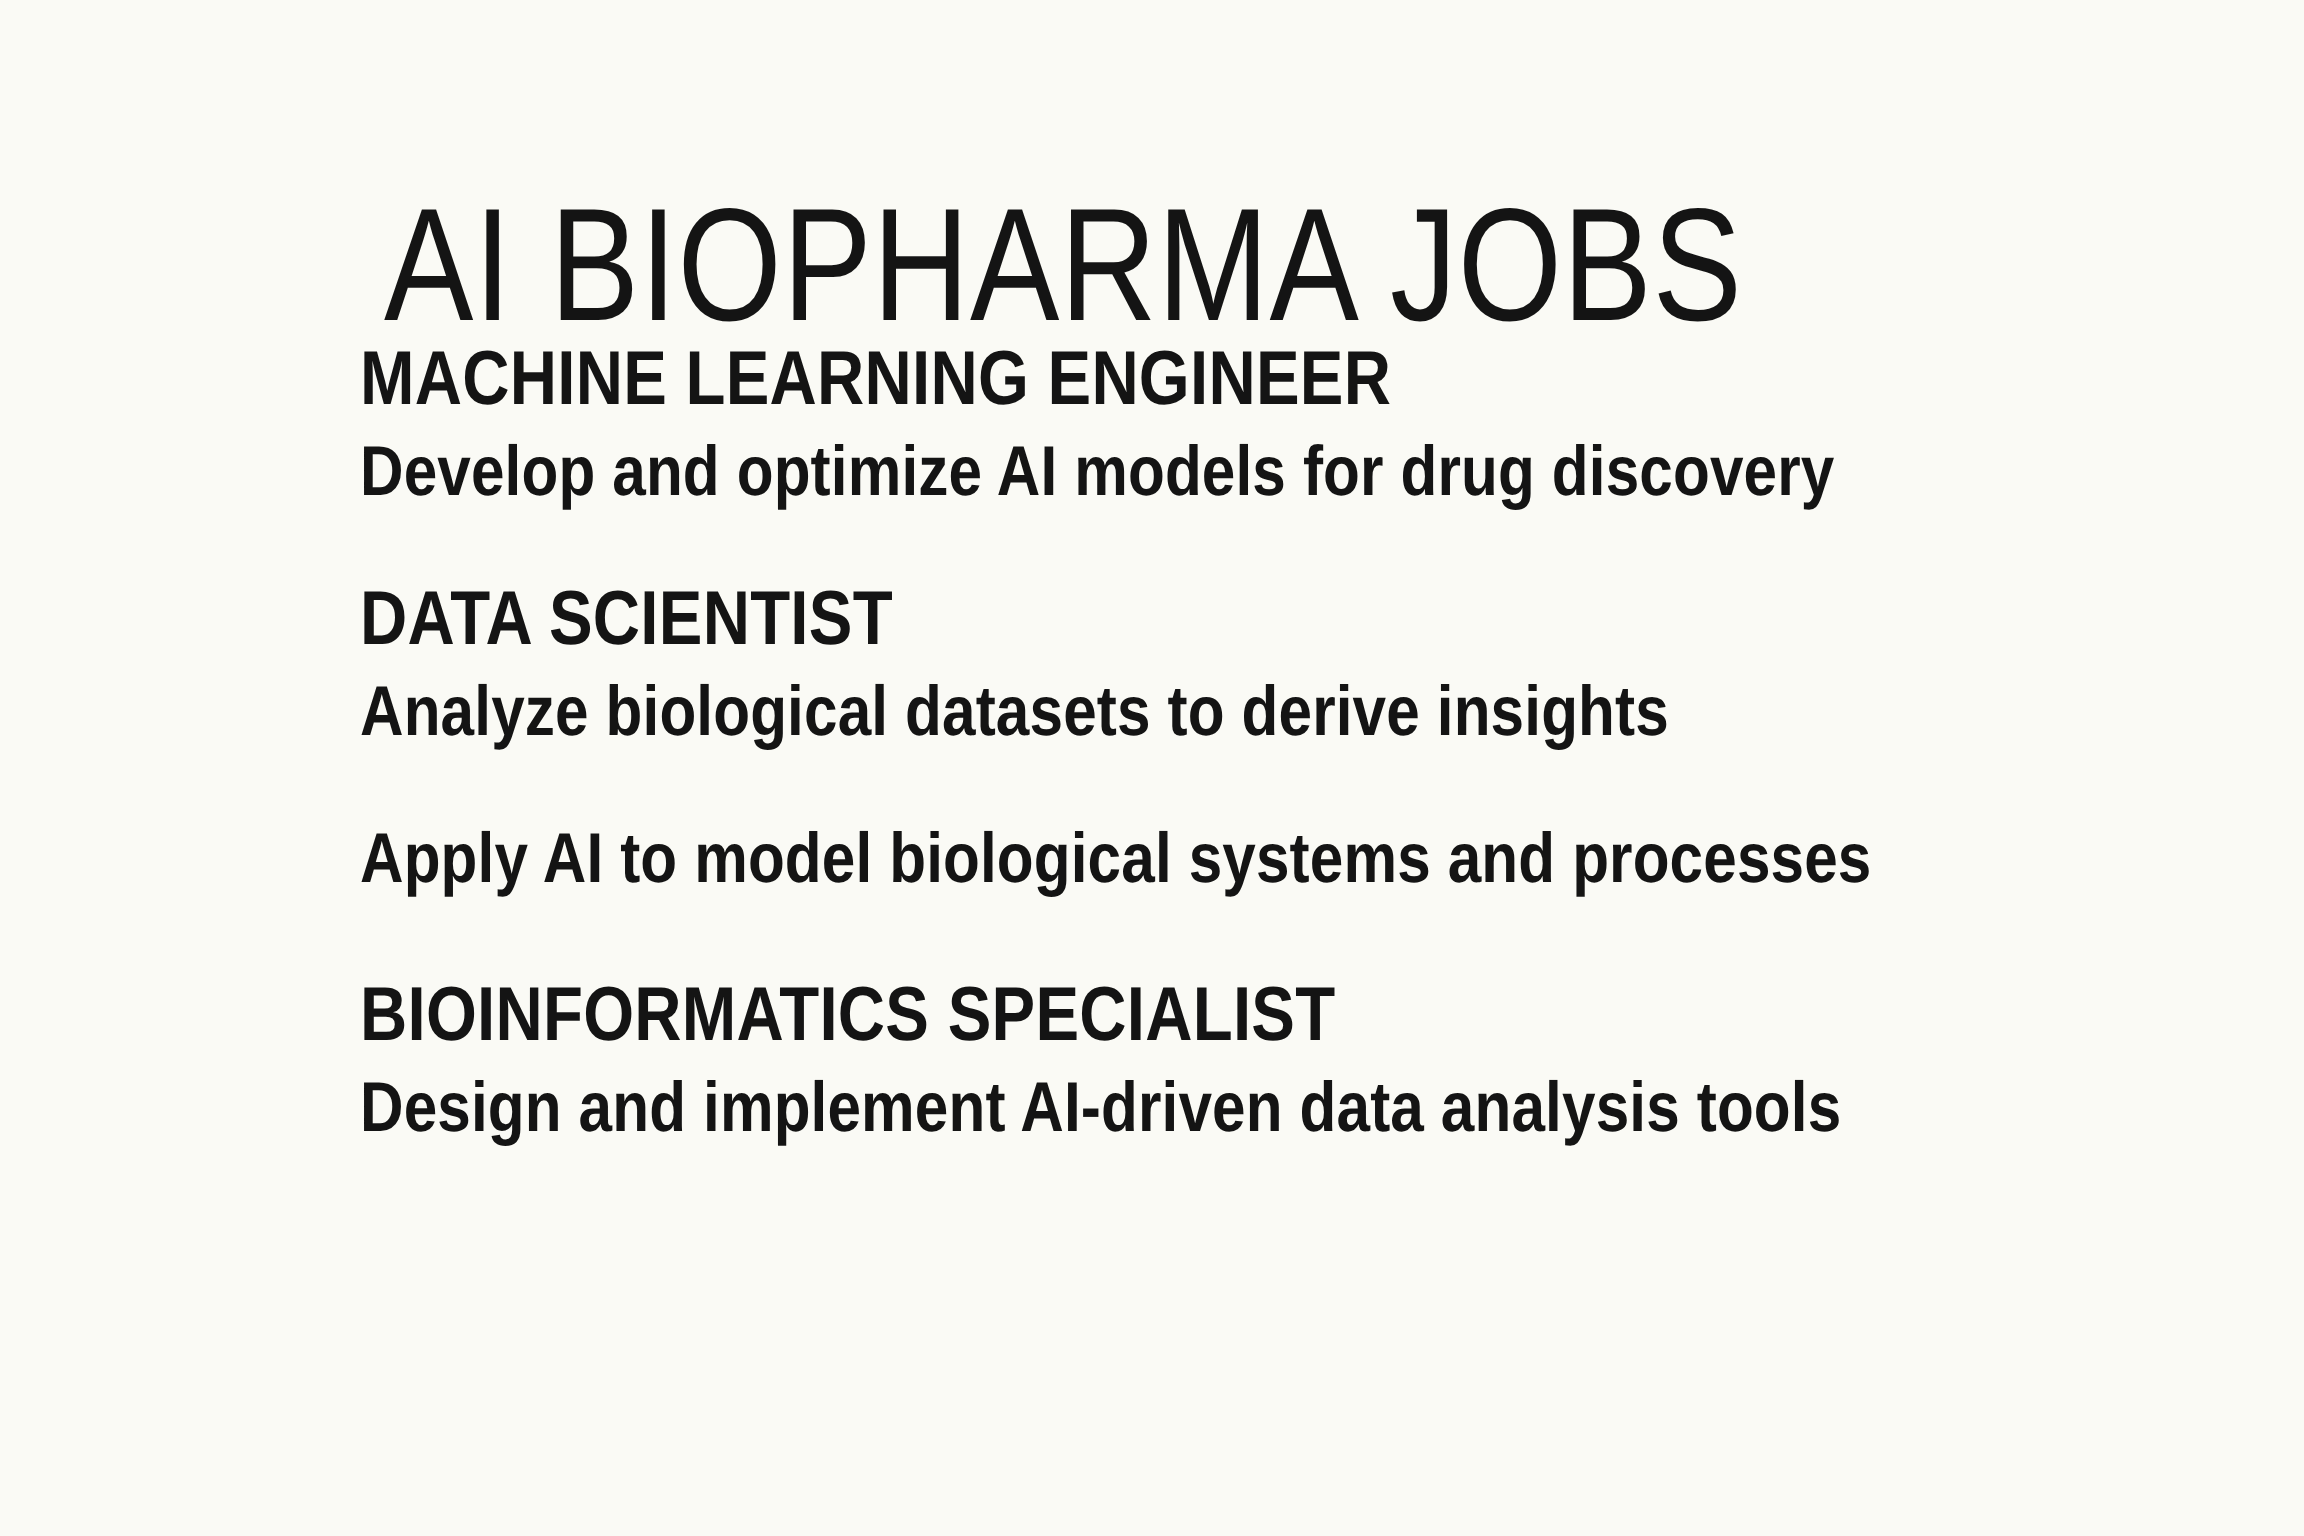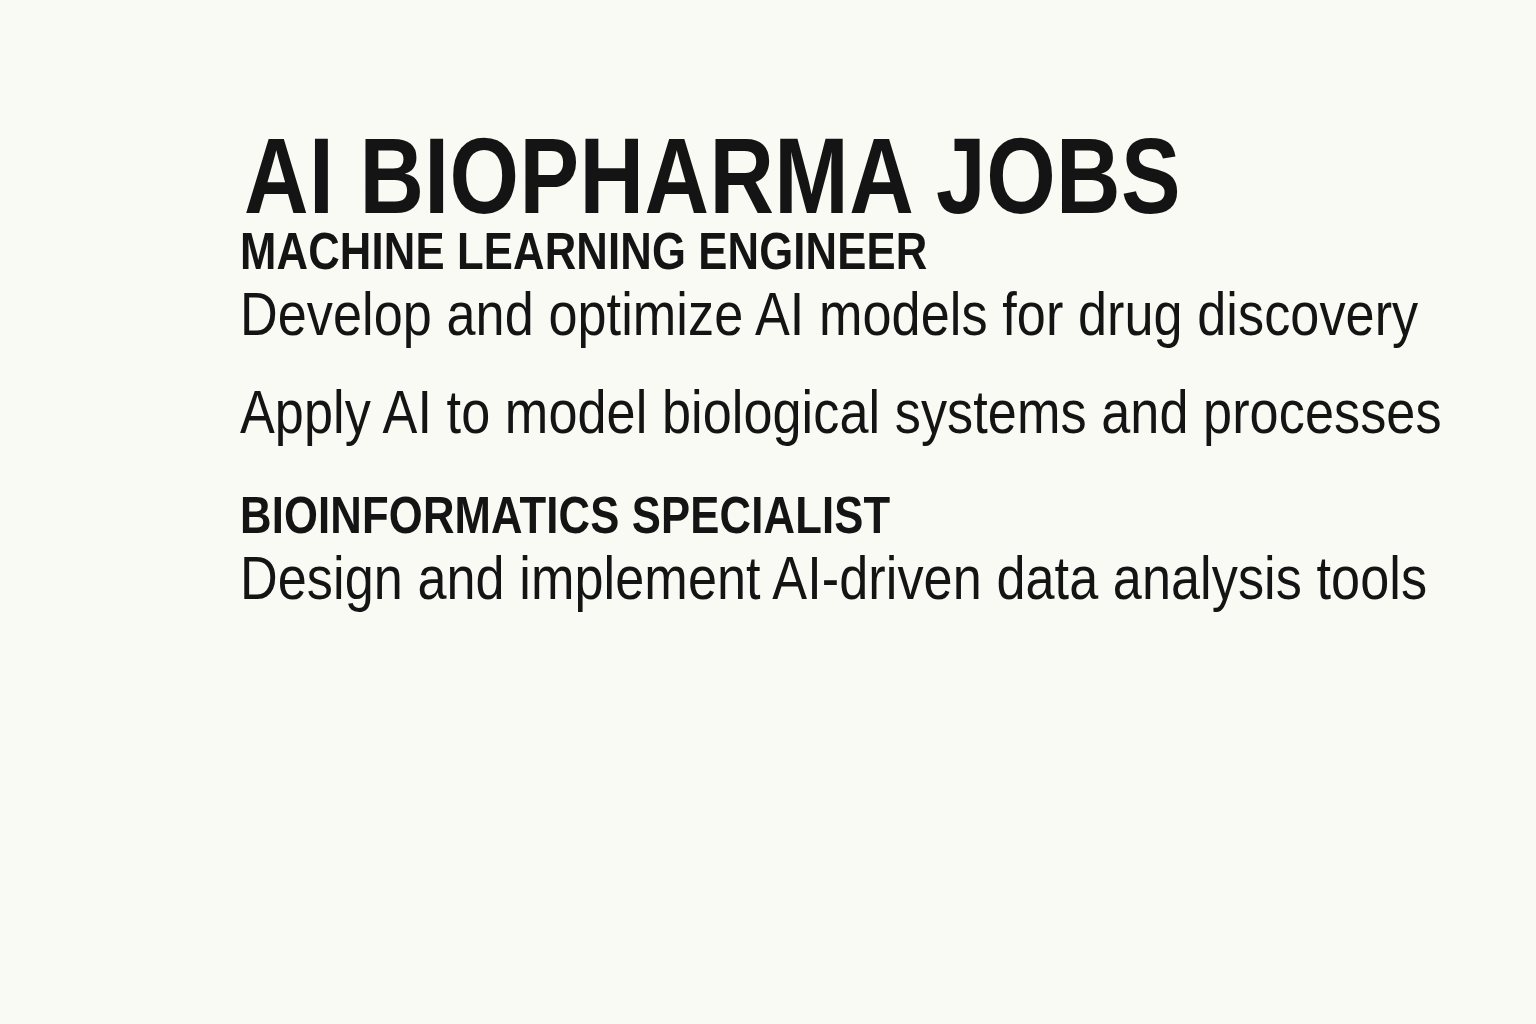--- a/index.html
+++ b/index.html
@@ -37,26 +37,26 @@
   
   .cond {
     display: block;
     transform-origin: left center;
     white-space: nowrap;
   }
 
   
   .poster-title {
     position: absolute;
-    left: 4px;
+    left: 16px;
     top: 42px;
     height: 125px;
     line-height: 125px;
     font-size: 107px;
-    font-weight: 700;
+    font-weight: 400;
     letter-spacing: 0.5px;
   }
   .poster-title .cond {
     transform: scaleX(0.835);
   }
 
   
   .job-list {
     position: absolute;
     left: 0;
@@ -79,22 +79,22 @@
     font-weight: 700;
     letter-spacing: 0.2px;
   }
   .job-title .cond {
     transform: scaleX(0.855);
   }
 
   .job-desc {
     height: 62px;
     line-height: 62px;
-    font-size: 61px;
-    font-weight: 400;
+    font-size: 47px;
+    font-weight: 700;
     letter-spacing: 0.1px;
   }
   .job-desc .cond {
     transform: scaleX(0.855);
   }
 </style>
 </head>
 <body style="background: rgb(250, 250, 245);">
 
 <div id="poster" style="background: rgb(250, 250, 245); color: rgb(20, 20, 20);">
@@ -108,20 +108,28 @@
 
       <div class="job-item">
         <div class="job-title">
             <span class="cond">MACHINE LEARNING ENGINEER</span>
           </div>
         <div class="job-desc">
             <span class="cond">Develop and optimize AI models for drug discovery</span>
           </div>
       </div>
 
+      <div class="job-item">
+        <div class="job-title">
+            <span class="cond">DATA SCIENTIST</span>
+          </div>
+        <div class="job-desc">
+            <span class="cond">Analyze biological datasets to derive insights</span>
+          </div>
+      </div>
 
       <div class="job-item">
         <div class="job-desc">
             <span class="cond">Apply AI to model biological systems and processes</span>
           </div>
       </div>
 
       <div class="job-item">
         <div class="job-title">
             <span class="cond">BIOINFORMATICS SPECIALIST</span>

